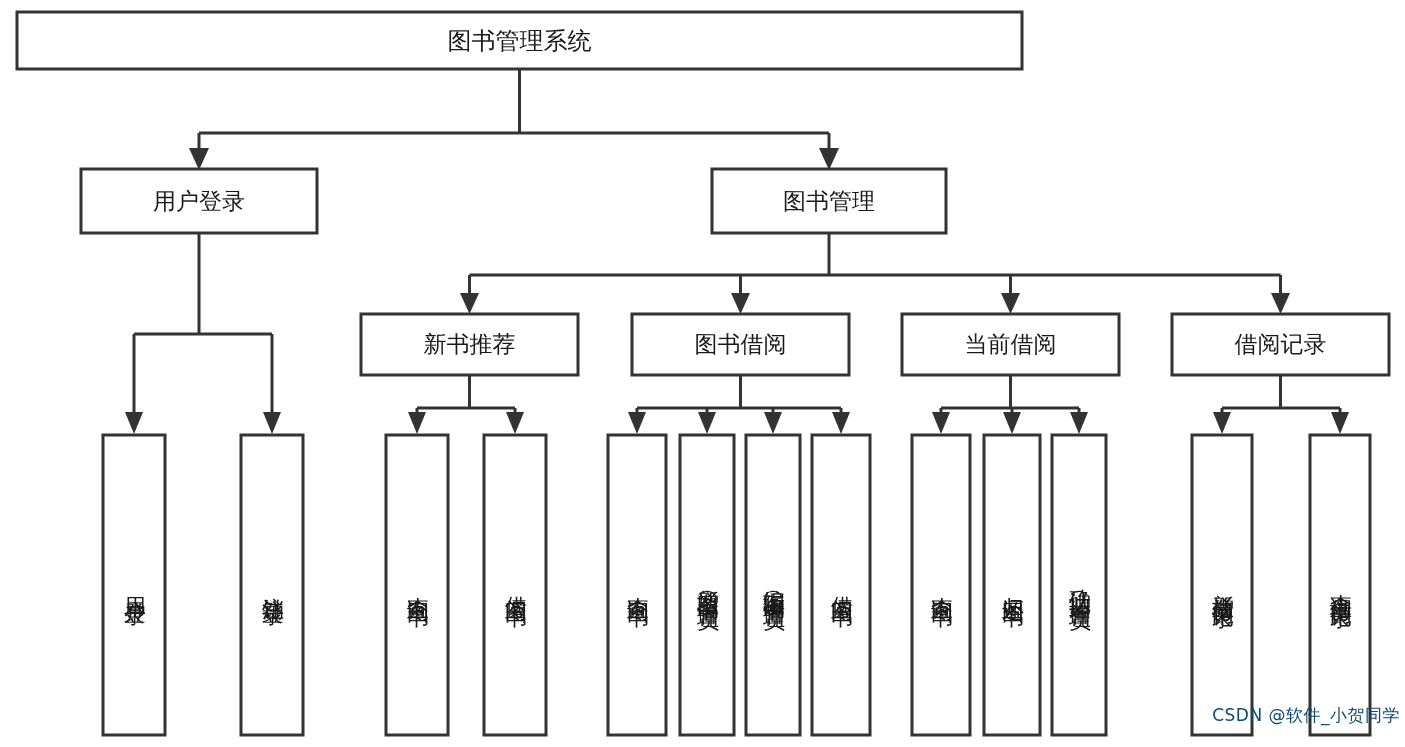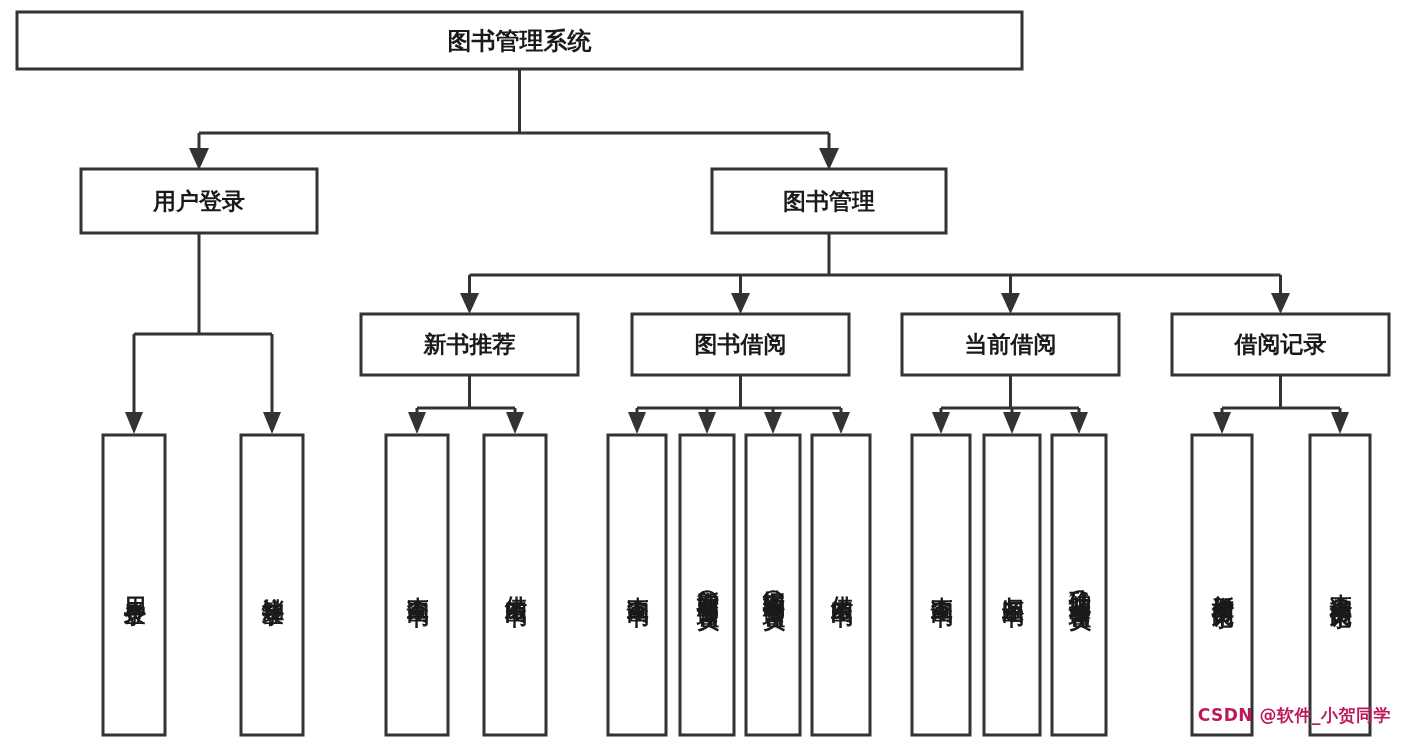--- a/index.html
+++ b/index.html
@@ -11,21 +11,20 @@
     width: 1405px;
     height: 747px;
     font-family: "DejaVu Sans", "Liberation Sans", sans-serif;
     overflow: hidden;
     position: relative;
   }
   #diagram-root {
     position: relative;
     width: 1405px;
     height: 733px;
-    font-weight: bold;
   }
   svg#flow {
     position: absolute;
     top: 0;
     left: 0;
     width: 1405px;
     height: 747px;
   }
   .node-box {
     fill: #ffffff;
@@ -55,25 +54,25 @@
     stroke: #333333;
     stroke-width: 3;
     fill: none;
   }
   .arrow-head {
     fill: #333333;
     stroke: none;
   }
   .watermark {
     position: absolute;
-    right: 14px;
+    right: 5px;
     bottom: 6px;
     font-family: "DejaVu Sans", "Liberation Sans", sans-serif;
     font-size: 17px;
-    color: #be185d;
+    color: #0c4a6e;
     white-space: nowrap;
     letter-spacing: 0.5px;
   }
 </style>
 </head>
 <body>
 
 <div id="diagram-root">
 
   <svg id="flow" viewBox="0 0 1405 747" xmlns="http://www.w3.org/2000/svg">

